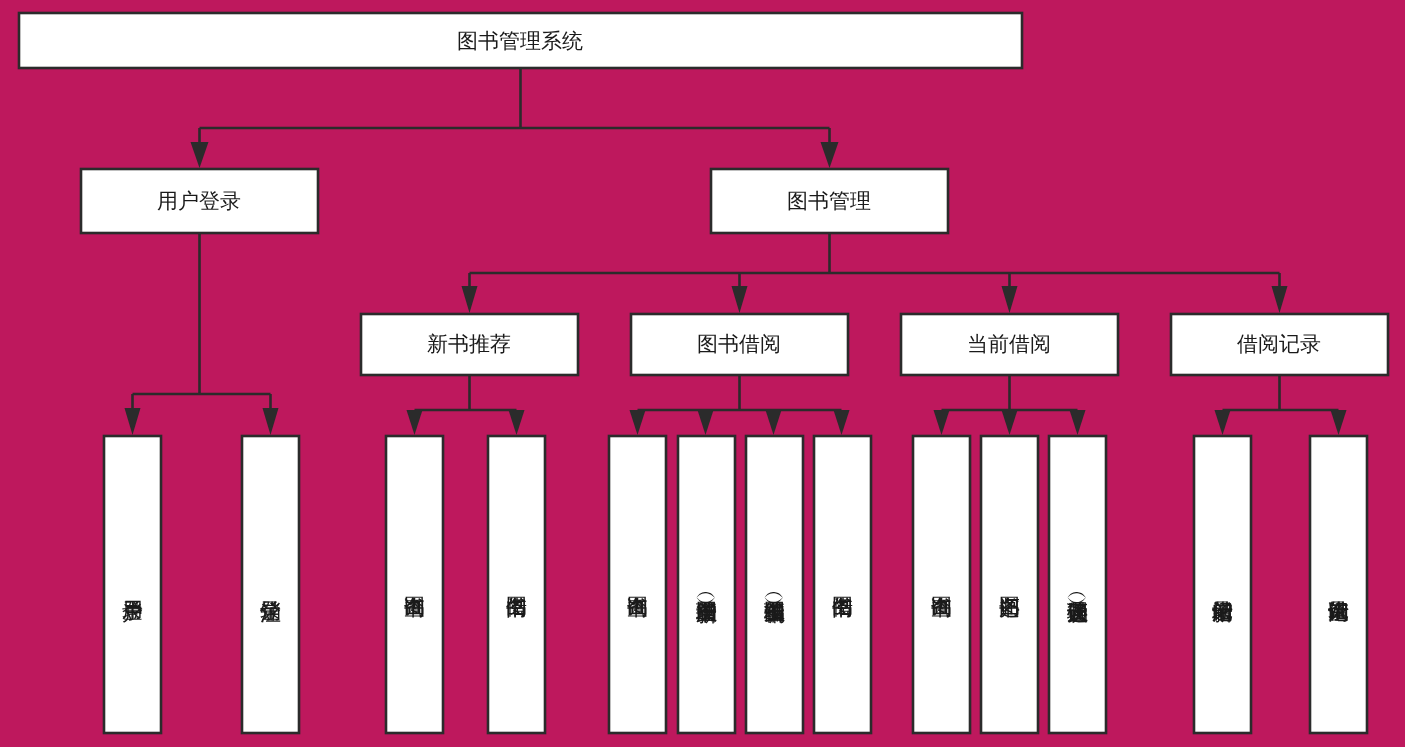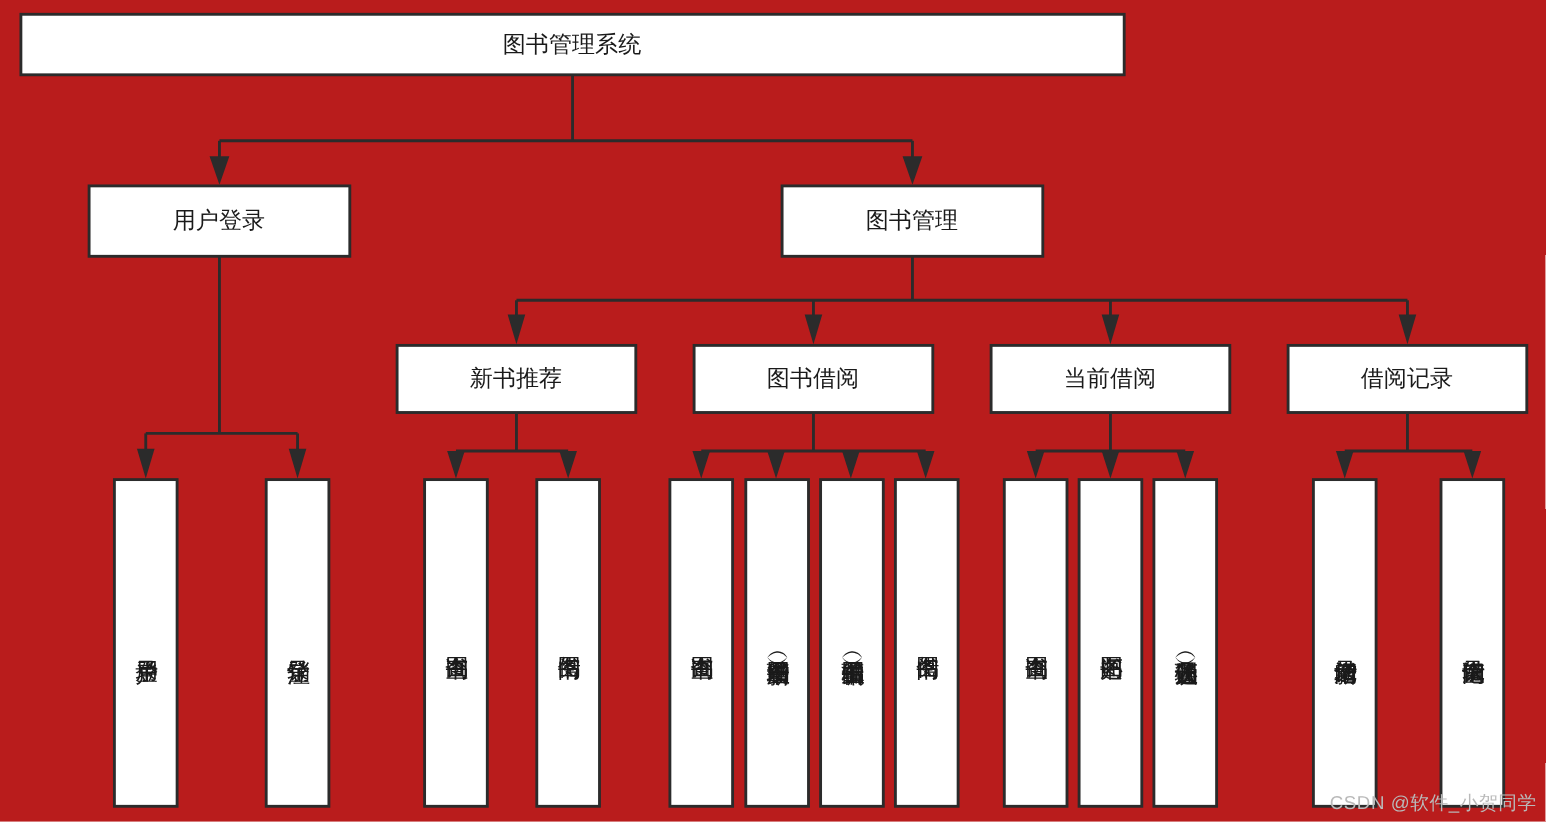--- a/index.html
+++ b/index.html
@@ -7,21 +7,21 @@
     padding: 0;
     background: #ffffff;
   }
   body {
     font-family: "Liberation Sans", "DejaVu Sans", sans-serif;
   }
   #diagram-root {
     position: relative;
     width: 1405px;
     height: 747px;
-    background: #b91c1c;
+    background: #be185d;
     overflow: hidden;
   }
   svg.diagram-canvas {
     position: absolute;
     left: 0;
     top: 0;
     width: 1405px;
     height: 747px;
   }
   .node-box {
@@ -244,15 +244,14 @@
       <text class="node-label-v" x="1223" y="584">新增借阅记录</text>
     </g>
 
     <g>
       <rect class="node-box" x="1310" y="436" width="57" height="297"></rect>
       <text class="node-label-v" x="1339" y="584">查询借阅记录</text>
     </g>
 
   </svg>
 
-  <div class="watermark-text">CSDN @软件_小贺同学</div>
 
 </div>
 
 </body></html>

